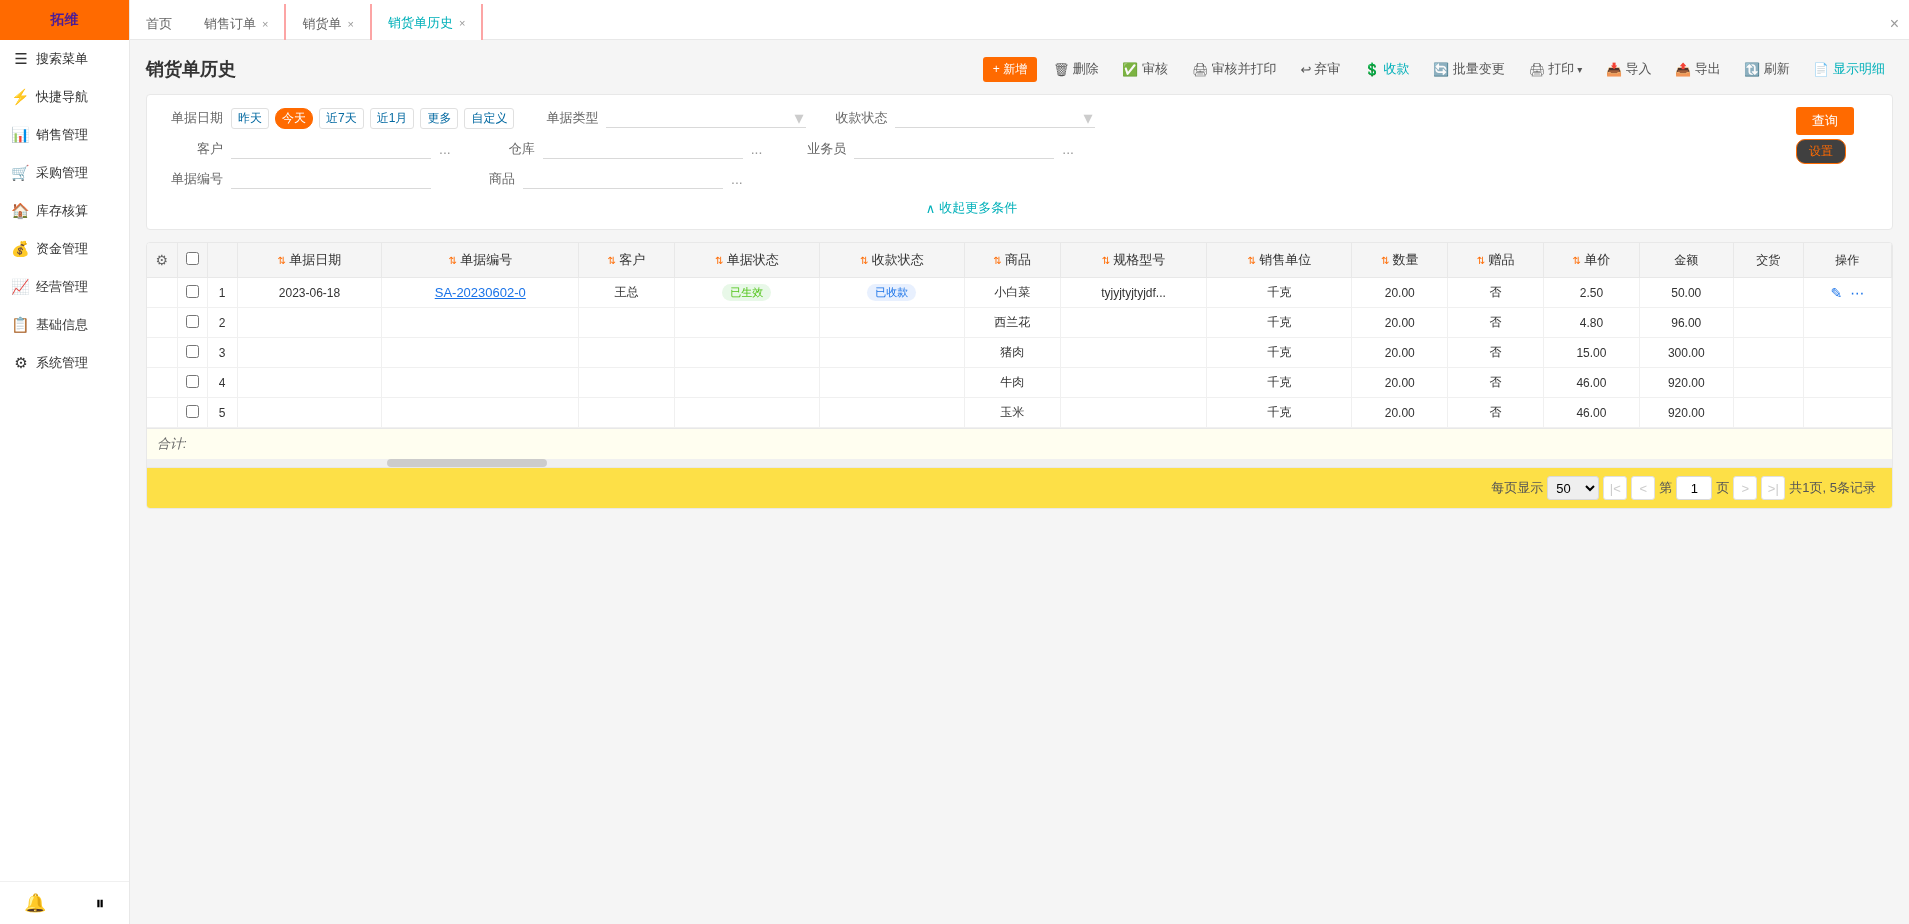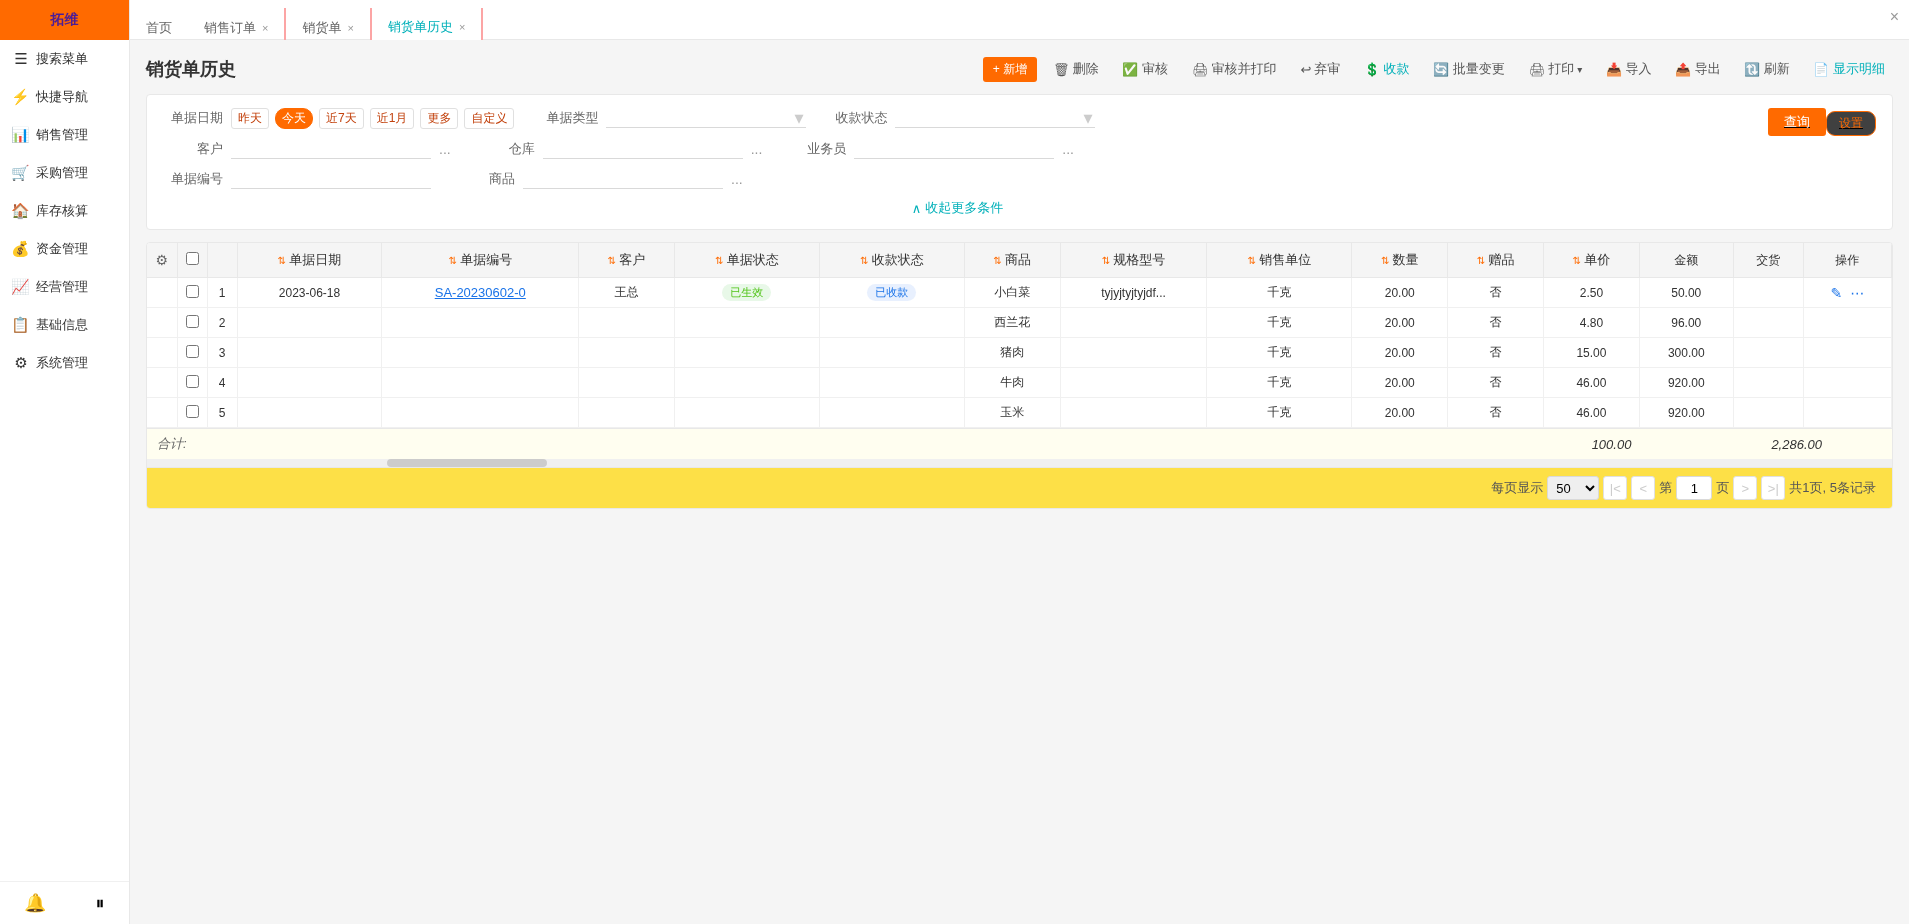--- a/index.html
+++ b/index.html
@@ -9,21 +9,21 @@
     .sidebar { width: 130px; background: #fff; border-right: 1px solid #e8e8e8; display: flex; flex-direction: column; height: 100%; }
     .sidebar-logo { height: 40px; background: #ff6a00; display: flex; align-items: center; justify-content: center; color: #4c1d95; font-size: 14px; font-weight: bold; }
     .sidebar-item { display: flex; align-items: center; padding: 10px 12px; cursor: pointer; color: #333; gap: 6px; }
     .sidebar-icon { width: 18px; height: 18px; display: flex; align-items: center; justify-content: center; font-size: 15px; }
     .sidebar-bottom { margin-top: auto; border-top: 1px solid #f0f0f0; }
 
     
     .main { flex: 1; display: flex; flex-direction: column; overflow: hidden; }
 
     
-    .tab-bar { display: flex; align-items: flex-start; background: #fff; border-bottom: 1px solid #e8e8e8; height: 40px; padding: 8px 0 0 0; }
+    .tab-bar { display: flex; align-items: center; background: #fff; border-bottom: 1px solid #e8e8e8; height: 40px; padding: 8px 0 0 0; }
     .tab { display: flex; align-items: center; padding: 0 16px; height: 40px; cursor: pointer; color: #666; border-right: 2px solid #fca5a5; white-space: nowrap; gap: 6px; }
     .tab.active { background: #fff; color: #00b0b9; border-bottom: 2px solid #00b0b9; }
     .tab-close { font-size: 11px; color: #999; cursor: pointer; }
     .tab-home { padding: 0 16px; height: 40px; display: flex; align-items: center; color: #666; cursor: pointer; }
     .tab-bar-right { margin-left: auto; padding-right: 10px; display: flex; align-items: center; gap: 4px; }
     .tab-bar-close-btn { color: #999; cursor: pointer; font-size: 16px; }
 
     
     .content { flex: 1; overflow-y: auto; padding: 16px; background: #f5f5f5; }
 
@@ -35,21 +35,21 @@
     .toolbar-btn.primary { background: #ff6a00; color: #fff; border-radius: 3px; padding: 4px 10px; }
     .toolbar-btn.teal { color: #00b0b9; }
 
     
     .filter-card { background: #fff; border: 1px solid #e8e8e8; border-radius: 4px; padding: 12px 16px; margin-bottom: 12px; }
     .filter-row { display: flex; align-items: center; margin-bottom: 10px; gap: 24px; flex-wrap: wrap; }
     .filter-item { display: flex; align-items: center; gap: 8px; }
     .filter-label { color: #666; white-space: nowrap; min-width: 60px; text-align: right; }
     .filter-input { border: none; border-bottom: 1px solid #d9d9d9; outline: none; padding: 2px 4px; min-width: 160px; color: #333; background: transparent; }
     .date-filters { display: flex; align-items: center; gap: 6px; }
-    .date-btn { padding: 1px 6px; border: 1px solid #e0e0e0; border-radius: 3px; cursor: pointer; color: #c2410c; font-size: 12px; background: #fff; }
+    .date-btn { padding: 1px 6px; border: 1px solid #e0e0e0; border-radius: 3px; cursor: pointer; color: #0369a1; font-size: 12px; background: #fff; }
     .date-btn.active { background: #ff6a00; color: #fff; border-color: #ff6a00; border-radius: 10px; }
     .filter-select { border: none; border-bottom: 1px solid #d9d9d9; outline: none; padding: 2px 4px; min-width: 160px; color: #333; background: transparent; appearance: none; cursor: pointer; }
     .filter-ellipsis { color: #999; cursor: pointer; font-size: 14px; }
     .collapse-btn { display: flex; align-items: center; justify-content: center; gap: 4px; color: #00b0b9; cursor: pointer; font-size: 12px; margin-top: 4px; }
 
     
     .table-card { background: #fff; border: 1px solid #e8e8e8; border-radius: 4px; overflow: hidden; }
     .data-table { width: 100%; border-collapse: collapse; }
     .data-table th { background: #f5f5f5; border-bottom: 1px solid #e8e8e8; border-right: 1px solid #e8e8e8; padding: 8px 6px; text-align: center; color: #333; font-weight: normal; white-space: nowrap; font-size: 12px; }
     .data-table td { border-bottom: 1px solid #f0f0f0; border-right: 1px solid #f0f0f0; padding: 6px 6px; text-align: center; color: #333; font-size: 12px; white-space: nowrap; }
@@ -73,21 +73,21 @@
     .page-select { height: 24px; border: 1px solid #d9d9d9; border-radius: 3px; outline: none; padding: 0 4px; }
 
     
     .scrollbar-area { height: 8px; background: #f0f0f0; overflow: hidden; position: relative; }
     .scrollbar-thumb { height: 8px; background: #ccc; border-radius: 4px; width: 160px; position: absolute; left: 240px; }
 
     
     .query-btn { background: #ff6a00; color: #fff; border: none; border-radius: 3px; padding: 5px 16px; cursor: pointer; font-size: 13px; }
     .settings-btn { display: block; background: #404040; color: #ff6a00; border: 1px solid #ff6a00; border-radius: 9px; padding: 3px 12px; cursor: pointer; font-size: 12px; margin-top: 4px; }
 
-    .filter-right-actions { display: flex; flex-direction: row; align-items: center; min-width: 80px; text-decoration: underline; }
+    .filter-right-actions { display: flex; flex-direction: column; align-items: flex-start; min-width: 80px; }
 
     .th-settings { width: 30px; }
     .th-check { width: 30px; }
 
     .settings-gear { color: #666; cursor: pointer; font-size: 14px; }
   </style>
 </head>
 <body>
 
 <div class="sidebar">
@@ -439,24 +439,20 @@
     <td>46.00</td>
     <td>920.00</td>
     <td></td>
     <td></td>
   </tr>
           </tbody>
       </table>
 
       <div class="table-footer">
         <span class="footer-label">合计:</span>
-        <div style="flex:1;display:flex;justify-content:flex-end;gap:20px;padding-right:60px;">
-          <span style="margin-right:120px;">100.00</span>
-          <span>2,286.00</span>
-        </div>
       </div>
 
       <div class="scrollbar-area">
         <div class="scrollbar-thumb"></div>
       </div>
 
       <div class="pagination">
         <span>每页显示</span>
         <select class="page-select">
           <option>50</option>

